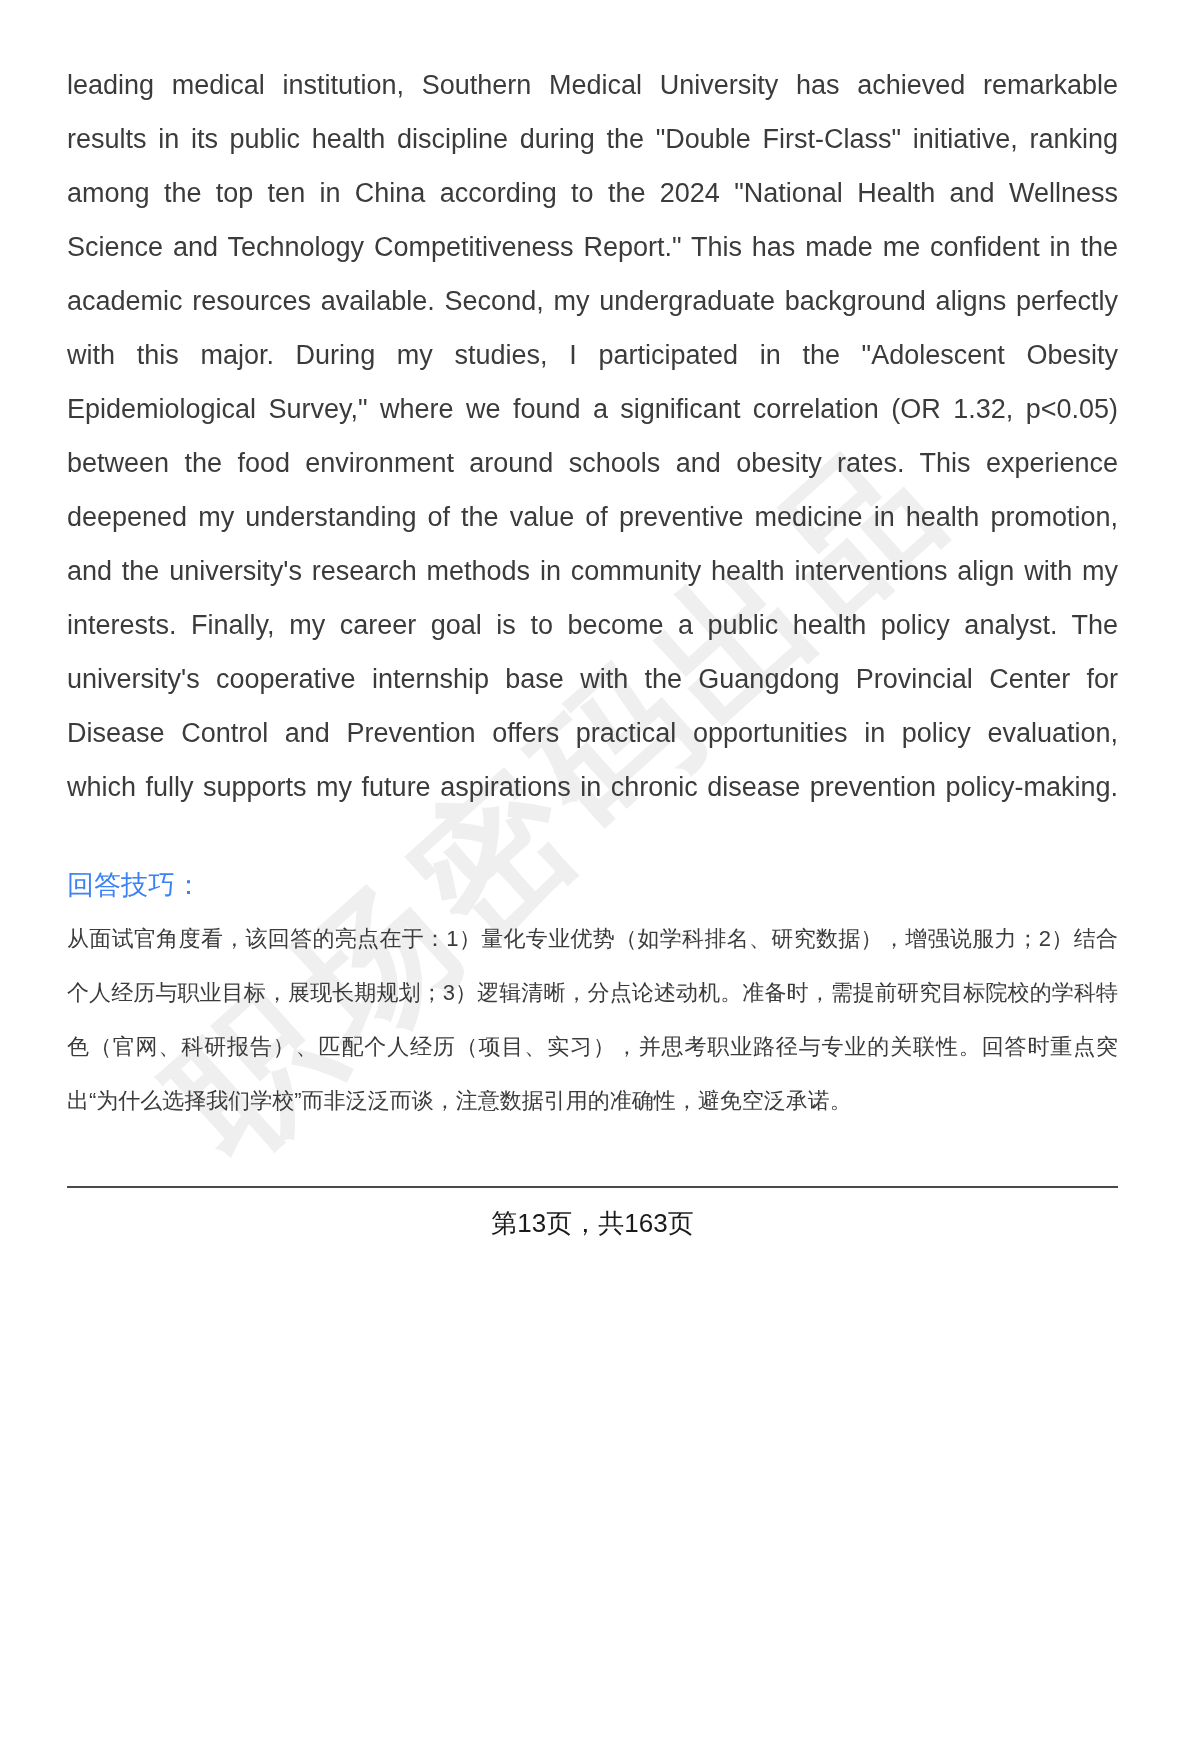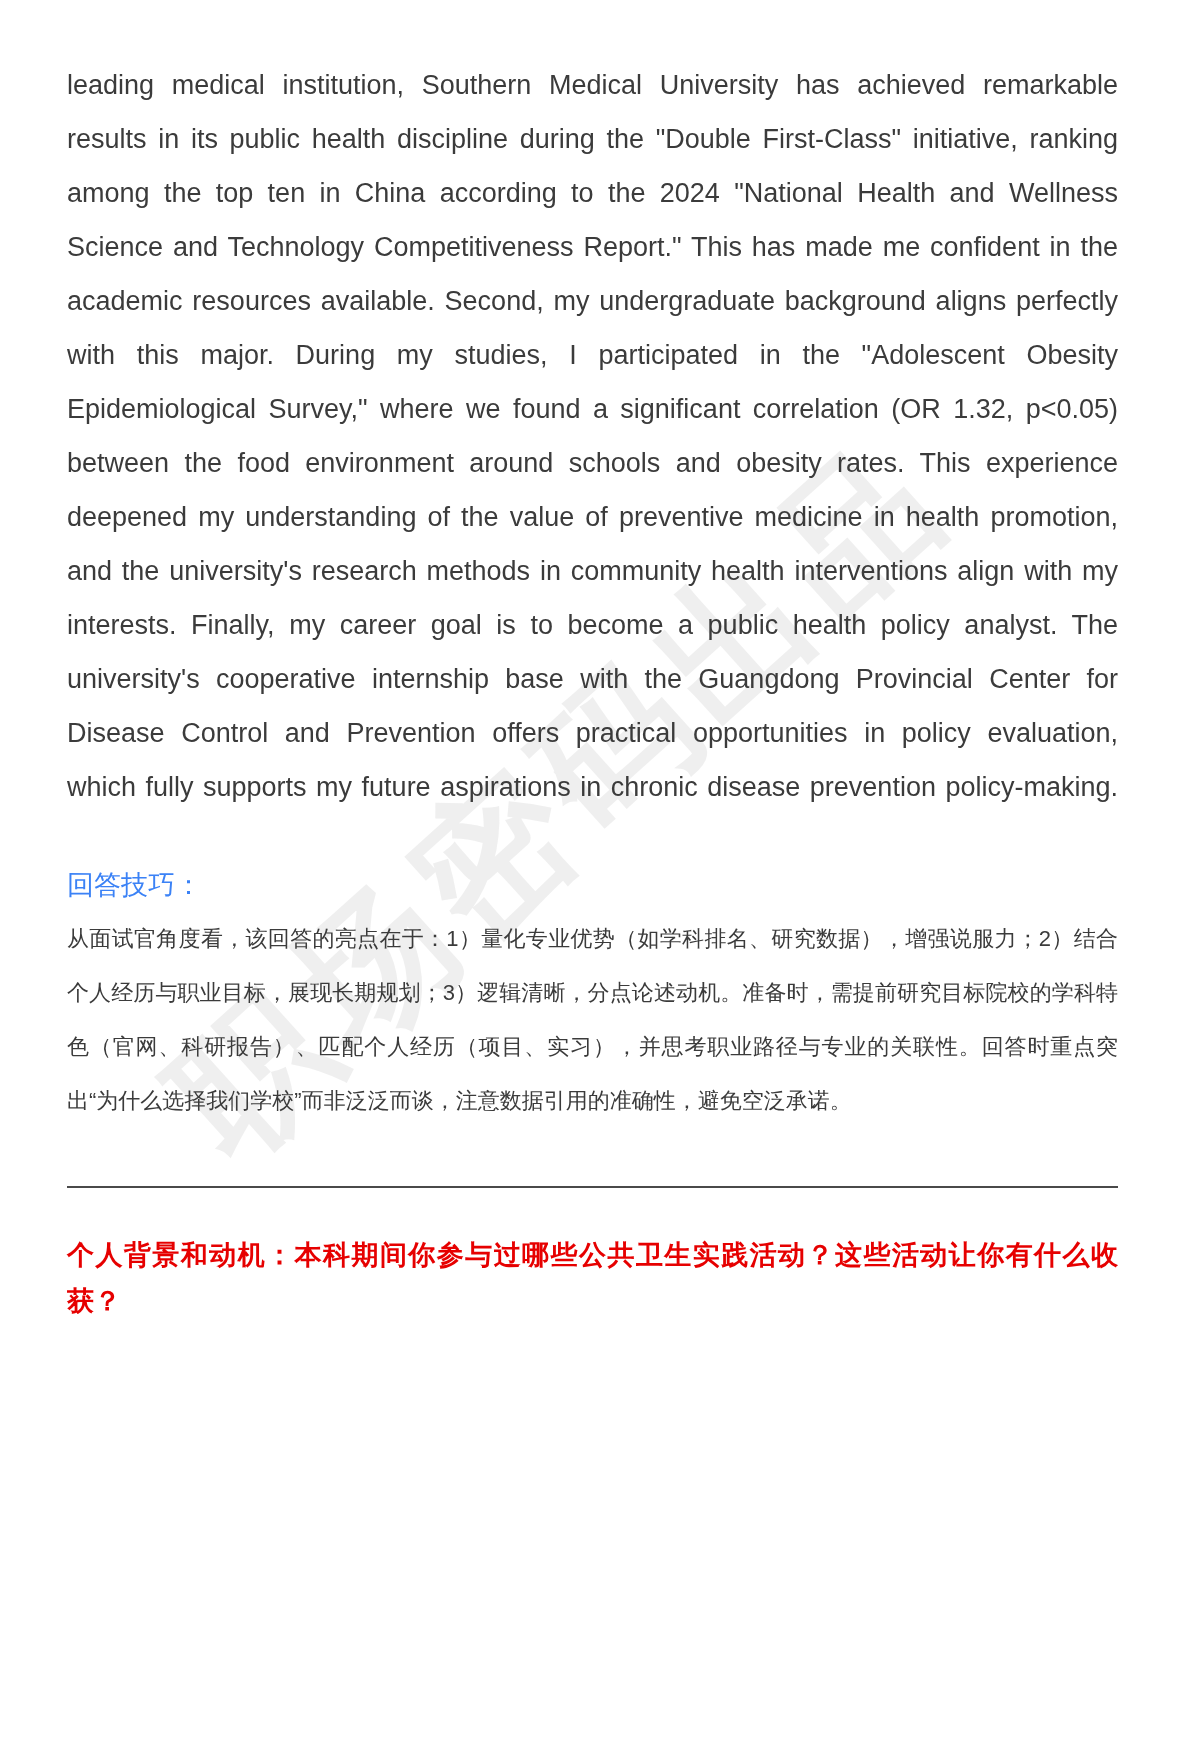--- a/index.html
+++ b/index.html
@@ -92,17 +92,17 @@
   <div class="content">
 
     <p class="en-paragraph">leading medical institution, Southern Medical University has achieved remarkable results in its public health discipline during the "Double First-Class" initiative, ranking among the top ten in China according to the 2024 "National Health and Wellness Science and Technology Competitiveness Report." This has made me confident in the academic resources available. Second, my undergraduate background aligns perfectly with this major. During my studies, I participated in the "Adolescent Obesity Epidemiological Survey," where we found a significant correlation (OR 1.32, p&lt;0.05) between the food environment around schools and obesity rates. This experience deepened my understanding of the value of preventive medicine in health promotion, and the university's research methods in community health interventions align with my interests. Finally, my career goal is to become a public health policy analyst. The university's cooperative internship base with the Guangdong Provincial Center for Disease Control and Prevention offers practical opportunities in policy evaluation, which fully supports my future aspirations in chronic disease prevention policy-making.</p>
 
     <p class="tips-heading">回答技巧：</p>
 
     <p class="tips-body">从面试官角度看，该回答的亮点在于：1）量化专业优势（如学科排名、研究数据），增强说服力；2）结合个人经历与职业目标，展现长期规划；3）逻辑清晰，分点论述动机。准备时，需提前研究目标院校的学科特色（官网、科研报告）、匹配个人经历（项目、实习），并思考职业路径与专业的关联性。回答时重点突出“为什么选择我们学校”而非泛泛而谈，注意数据引用的准确性，避免空泛承诺。</p>
 
     <hr class="divider">
 
-    <p class="next-question">个人背景和动机：本科期间你参与过哪些公共卫生实践活动？这些活动让你有什么收获？</p>
 
+    <p class="footer">第13页，共163页</p>
 
   </div>
 </div>
 
 </body></html>

